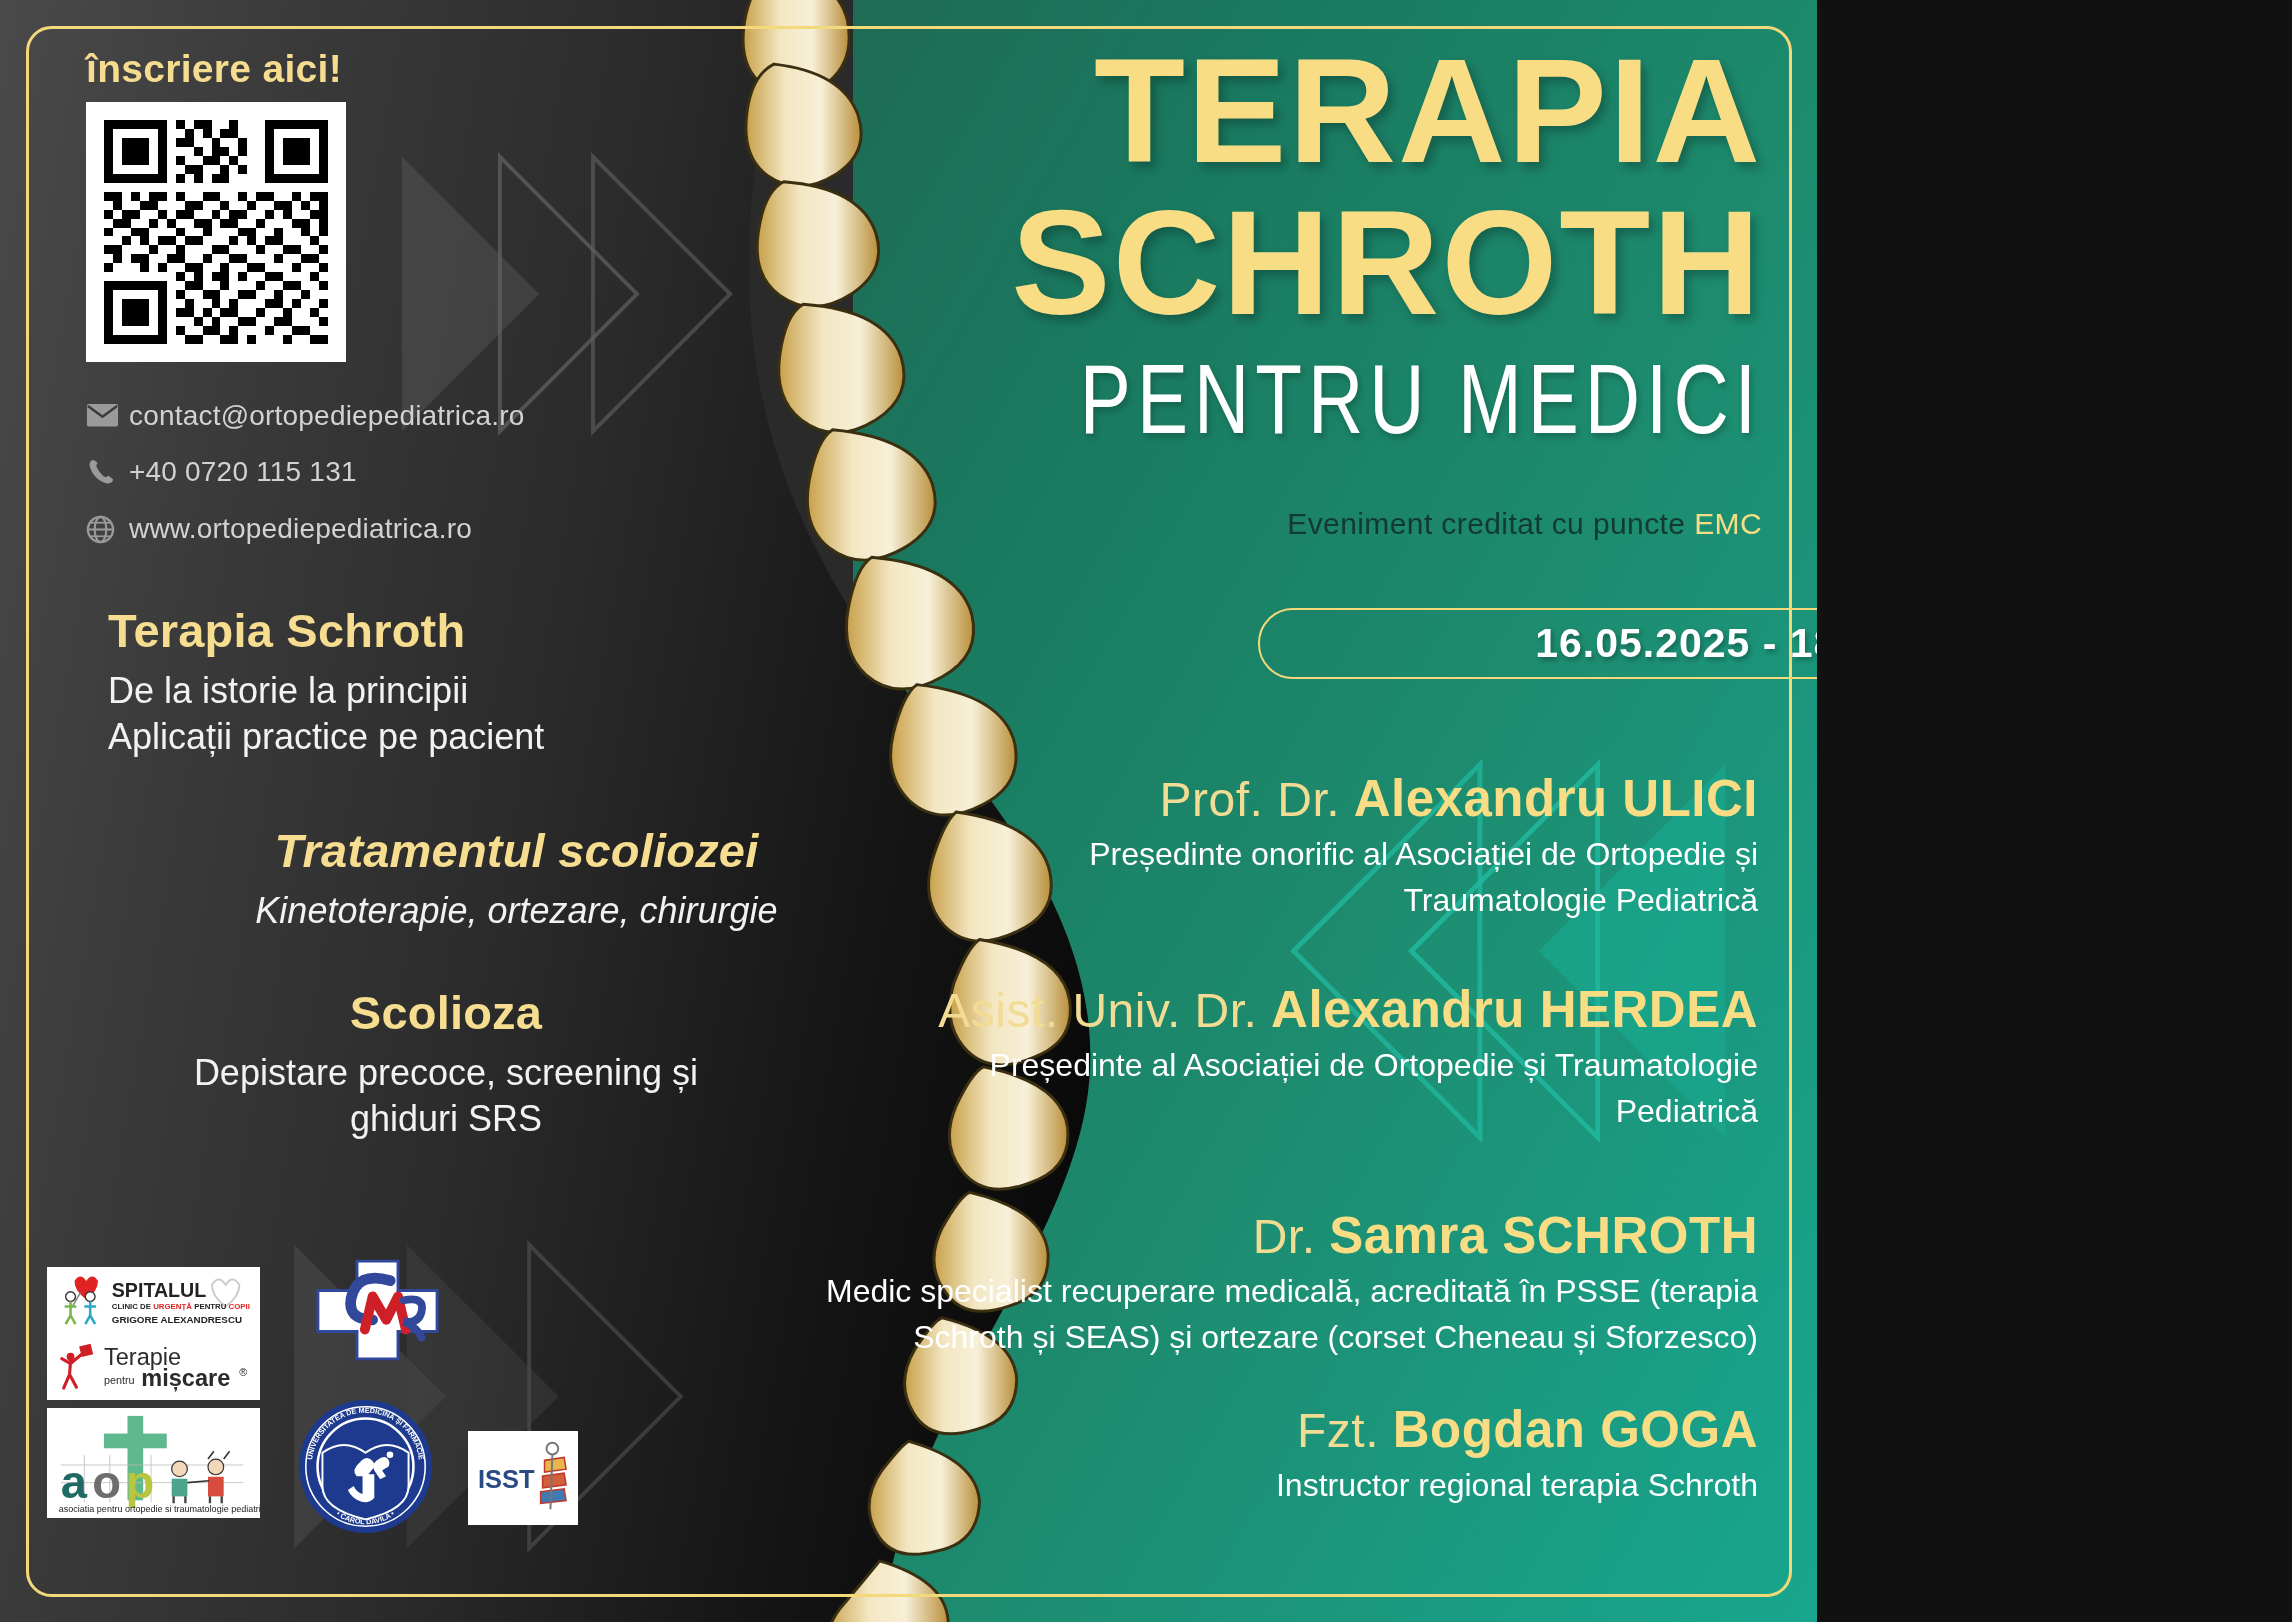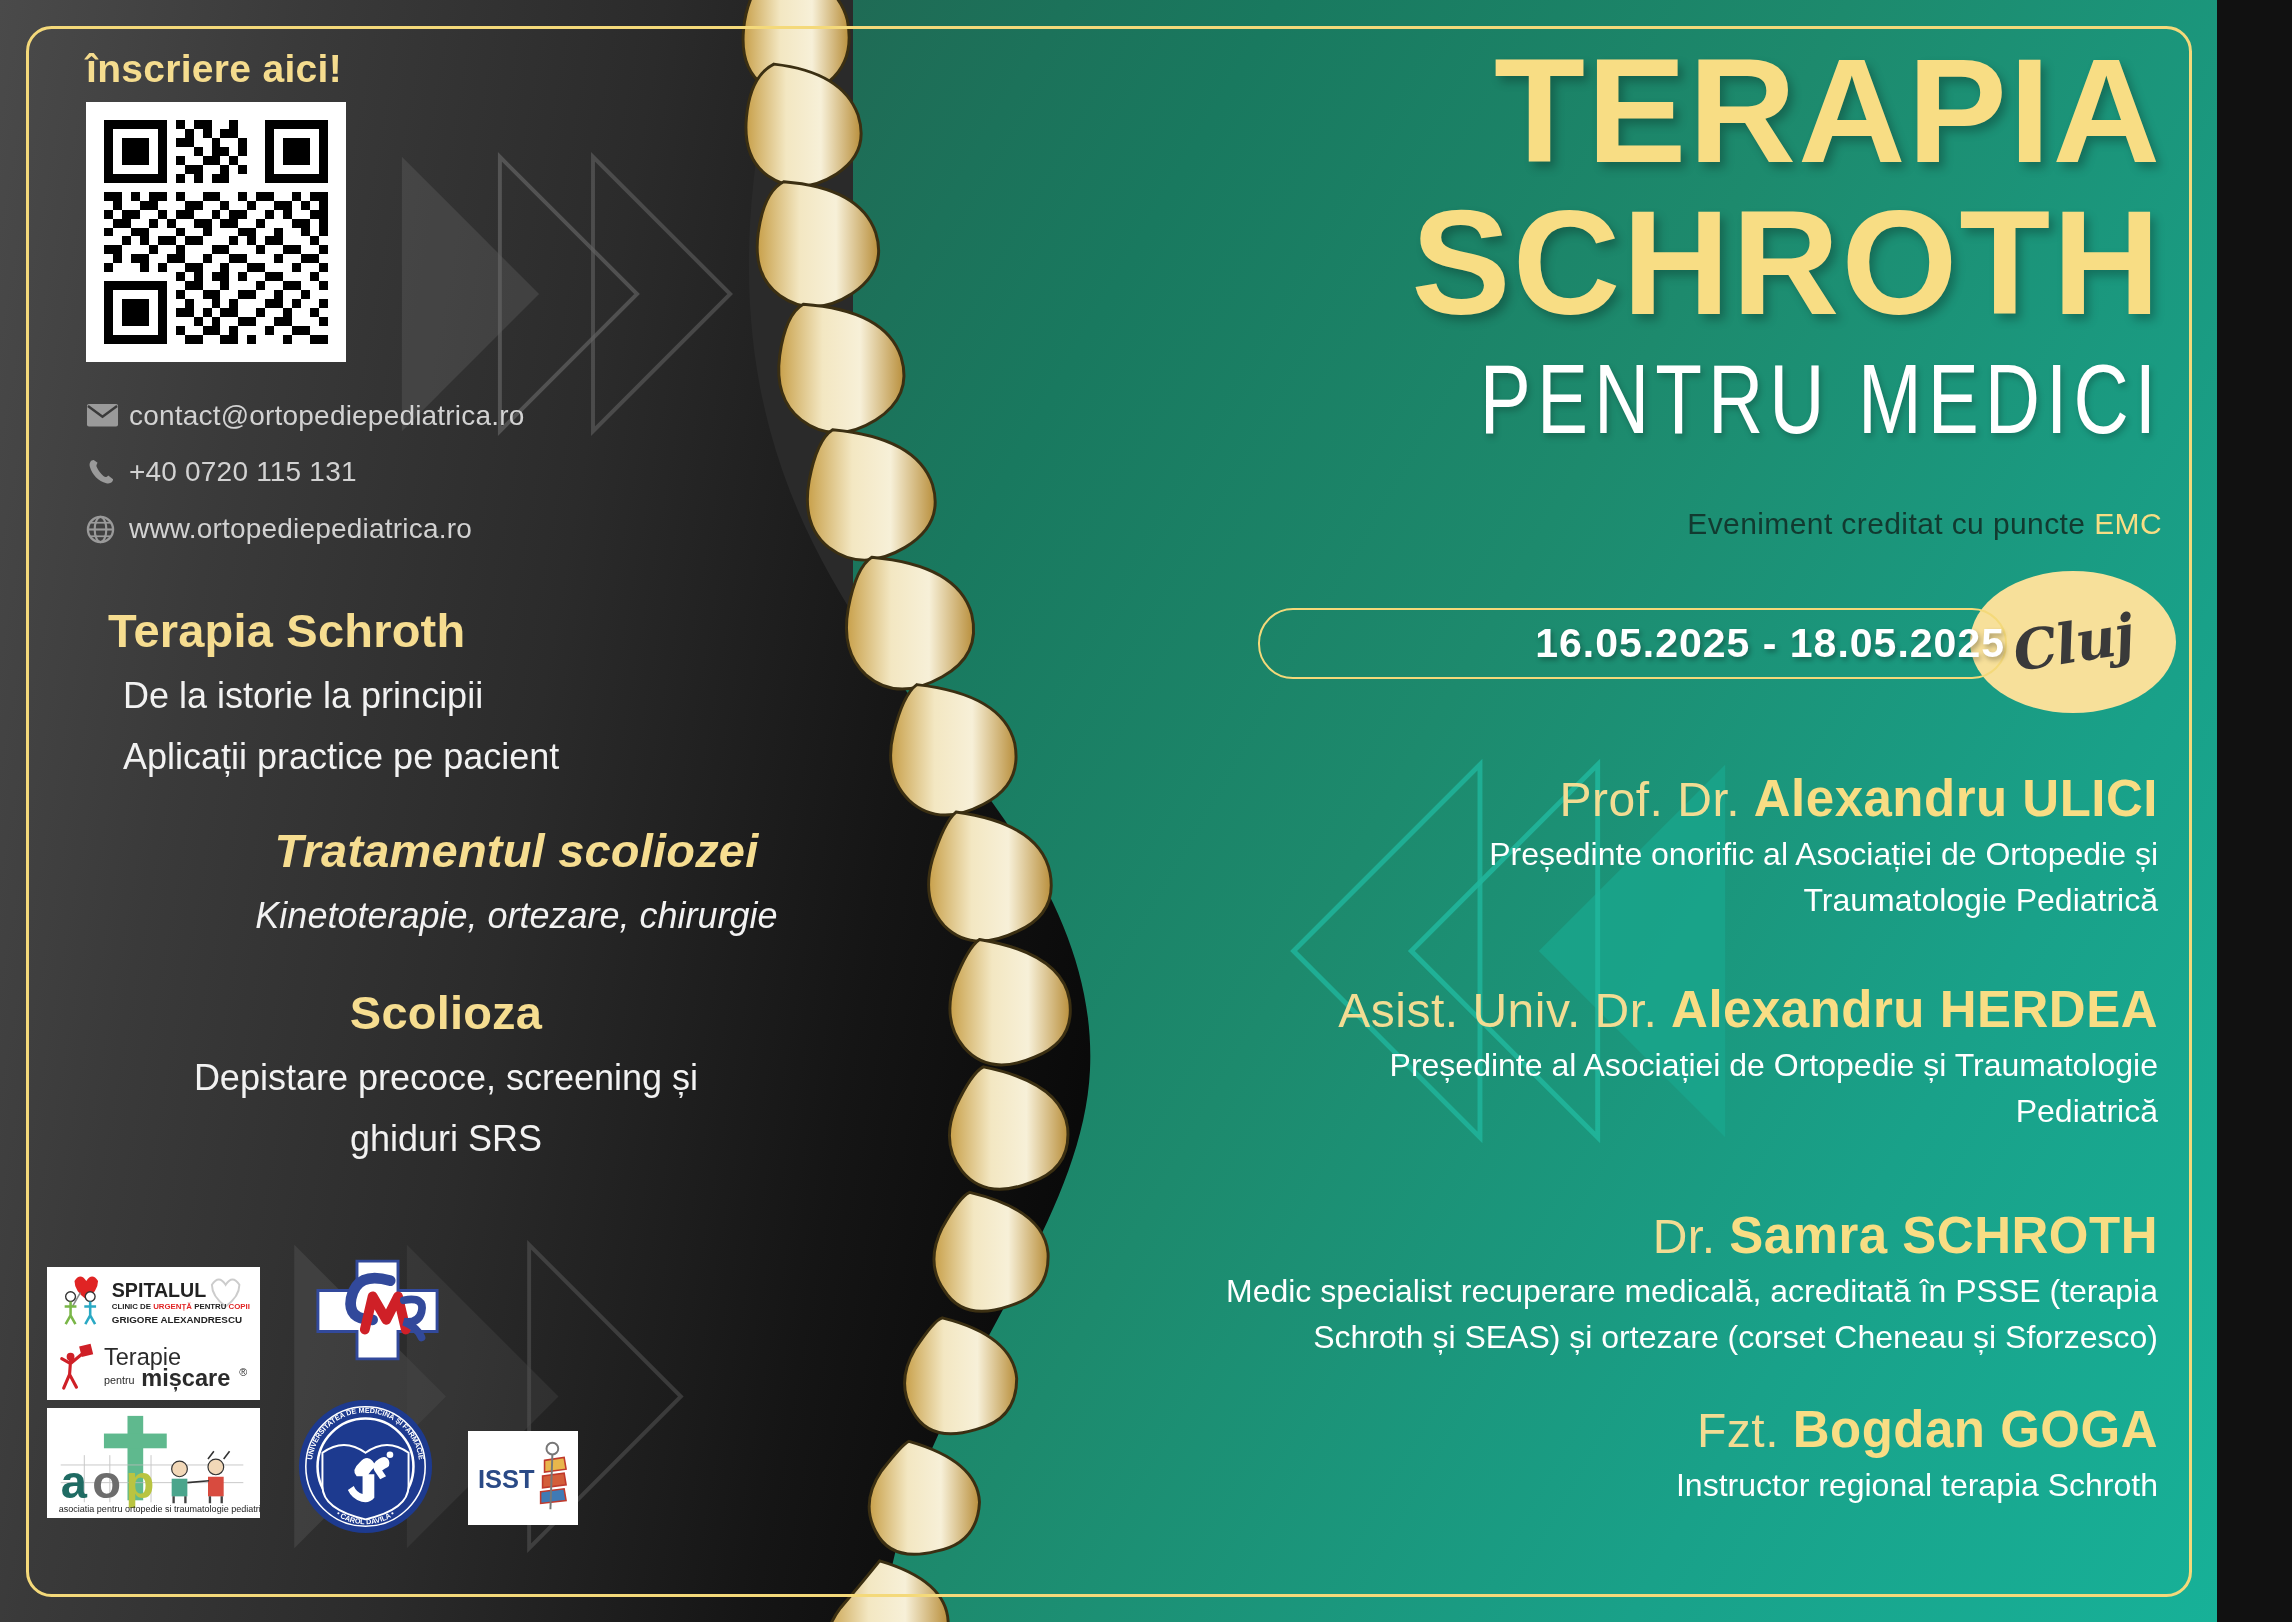--- a/index.html
+++ b/index.html
@@ -1,20 +1,20 @@
 <!DOCTYPE html>
 <html><head>
 <meta charset="utf-8">
 <style>
   html,body{margin:0;padding:0;background:#111;}
   body{font-family:"Liberation Sans", sans-serif;}
 
   #poster{
     position:relative;
-    width:2217px;
+    width:1817px;
     height:1622px;
     overflow:hidden;
     background:#2a2a2a;
   }
   
   .right-panel{
     position:absolute;left:853px;top:0;width:1440px;height:1622px;
     background:linear-gradient(120deg,#1f6b55 0%,#19795f 18%,#1d8a6d 42%,#19a189 72%,#17b39a 100%);
   }
   
@@ -52,21 +52,21 @@
   .contact-list{position:absolute;left:86px;top:390px;width:667px;}
   .contact-row{display:flex;align-items:center;height:51px;margin-bottom:5.9px;}
   .contact-ico{width:43px;flex:0 0 43px;display:flex;align-items:center;justify-content:flex-start;}
   .contact-txt{color:#d2d2d2;font-size:28px;letter-spacing:0.2px;white-space:nowrap;}
 
   
   .topic{position:absolute;color:#fff;}
   .topic h3{
     margin:0 0 9.8px 0;color:#f6dd90;font-size:47px;font-weight:700;letter-spacing:0.2px;
   }
-  .topic p{margin:15px;font-size:36px;line-height:1.28;color:#f2f2f2;font-weight:400;}
+  .topic p{margin:0;font-size:36px;line-height:1.28;color:#f2f2f2;font-weight:400;}
 
   #topic-1{left:108px;top:603px;width:745px;text-align:left;}
   #topic-2{left:154px;top:823px;width:725px;text-align:center;font-style:italic;}
   #topic-3{left:93px;top:985px;width:706px;text-align:center;}
 
   
   .logos{position:absolute;left:47px;top:1257px;width:549px;height:304px;}
   .logo-card{position:absolute;background:#fff;box-sizing:border-box;overflow:hidden;}
   #logo-spital{left:0;top:10px;width:213px;height:71px;}
   #logo-terapie{left:0;top:78px;width:213px;height:65px;}

